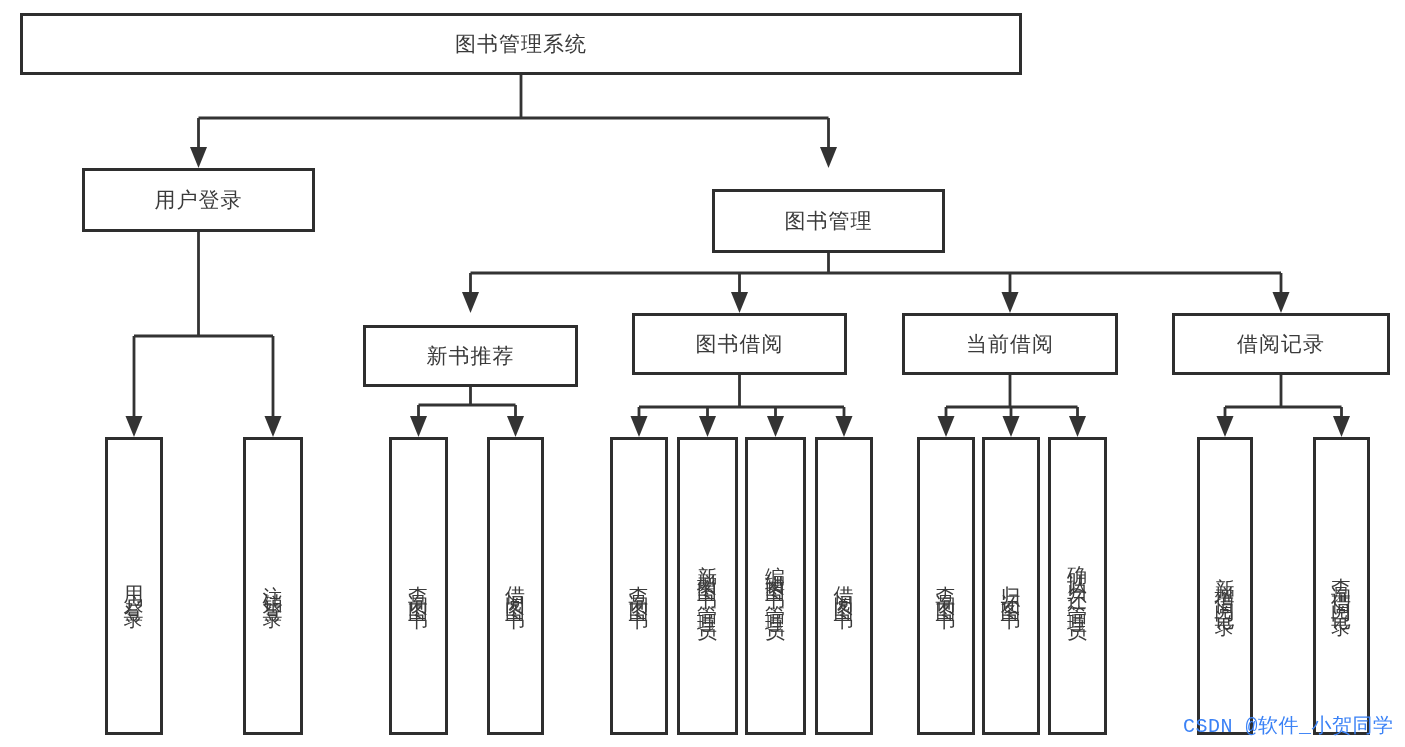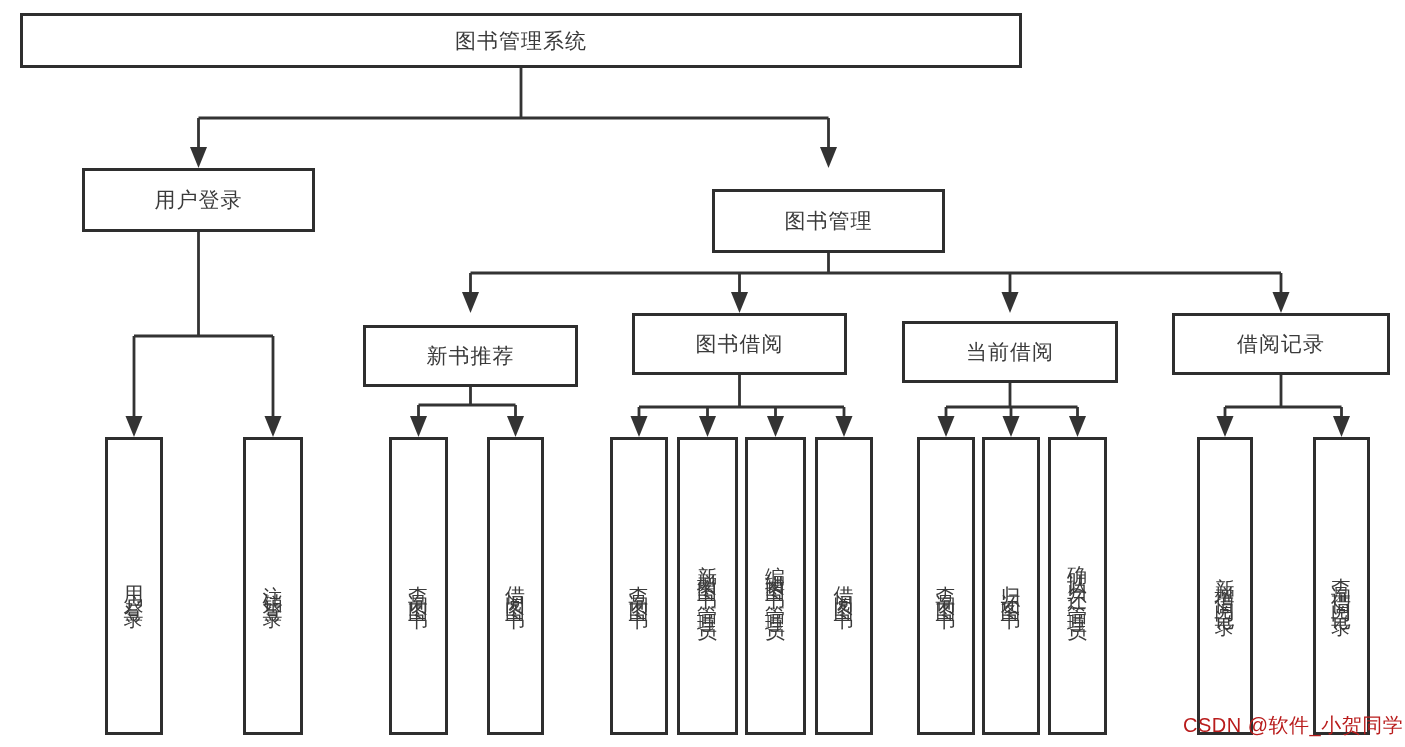--- a/index.html
+++ b/index.html
@@ -36,23 +36,24 @@
     line-height:1;
     font-size:20px;
     letter-spacing:8px;
     color:#3a3a3a;
     white-space:nowrap;
   }
   .watermark{
     position:absolute;
     left:1183px;top:712px;
     font-size:20px;
-    color:#b91c1c;
+    color:#3b82f6;
     letter-spacing:0.5px;
     white-space:nowrap;
+    font-family:Liberation Mono, monospace;
   }
 </style>
 </head>
 <body>
 
 <div class="canvas">
 
   <svg class="connectors" viewBox="0 0 1405 747" xmlns="http://www.w3.org/2000/svg">
     <path fill="none" stroke="#333333" stroke-width="2.8" d="
       M521 68 V118 M198.5 118 H828.5 M198.5 118 V149 M828.5 118 V149
@@ -78,38 +79,38 @@
       <polygon points="767,416 784,416 775.5,437"></polygon>
       <polygon points="835.5,416 852.5,416 844,437"></polygon>
       <polygon points="937.5,416 954.5,416 946,437"></polygon>
       <polygon points="1002.5,416 1019.5,416 1011,437"></polygon>
       <polygon points="1069,416 1086,416 1077.5,437"></polygon>
       <polygon points="1216.5,416 1233.5,416 1225,437"></polygon>
       <polygon points="1333,416 1350,416 1341.5,437"></polygon>
     </g>
   </svg>
 
-  <div class="node hnode" style="left:20px;top:13px;width:1002px;height:55px;align-items:center;">
+  <div class="node hnode" style="left:20px;top:13px;width:1002px;height:62px;align-items:center;">
     <span>图书管理系统</span>
   </div>
 
   <div class="node hnode" style="left:82px;top:168px;width:233px;height:64px;">
     <span>用户登录</span>
   </div>
   <div class="node hnode" style="left:712px;top:168px;width:233px;height:64px;margin-top:21px;">
     <span>图书管理</span>
   </div>
 
   <div class="node hnode" style="left:363px;top:325px;width:215px;height:62px;">
     <span>新书推荐</span>
   </div>
   <div class="node hnode" style="left:632px;top:313px;width:215px;height:62px;">
     <span>图书借阅</span>
   </div>
-  <div class="node hnode" style="left:902px;top:313px;width:216px;height:62px;margin-top:8px;">
+  <div class="node hnode" style="left:902px;top:313px;width:216px;height:62px;">
     <span>当前借阅</span>
   </div>
   <div class="node hnode" style="left:1172px;top:313px;width:218px;height:62px;">
     <span>借阅记录</span>
   </div>
 
   <div class="node vnode" style="left:105px;top:437px;width:58px;height:298px;">
     <span>用户登录</span>
   </div>
   <div class="node vnode" style="left:243px;top:437px;width:60px;height:298px;">

